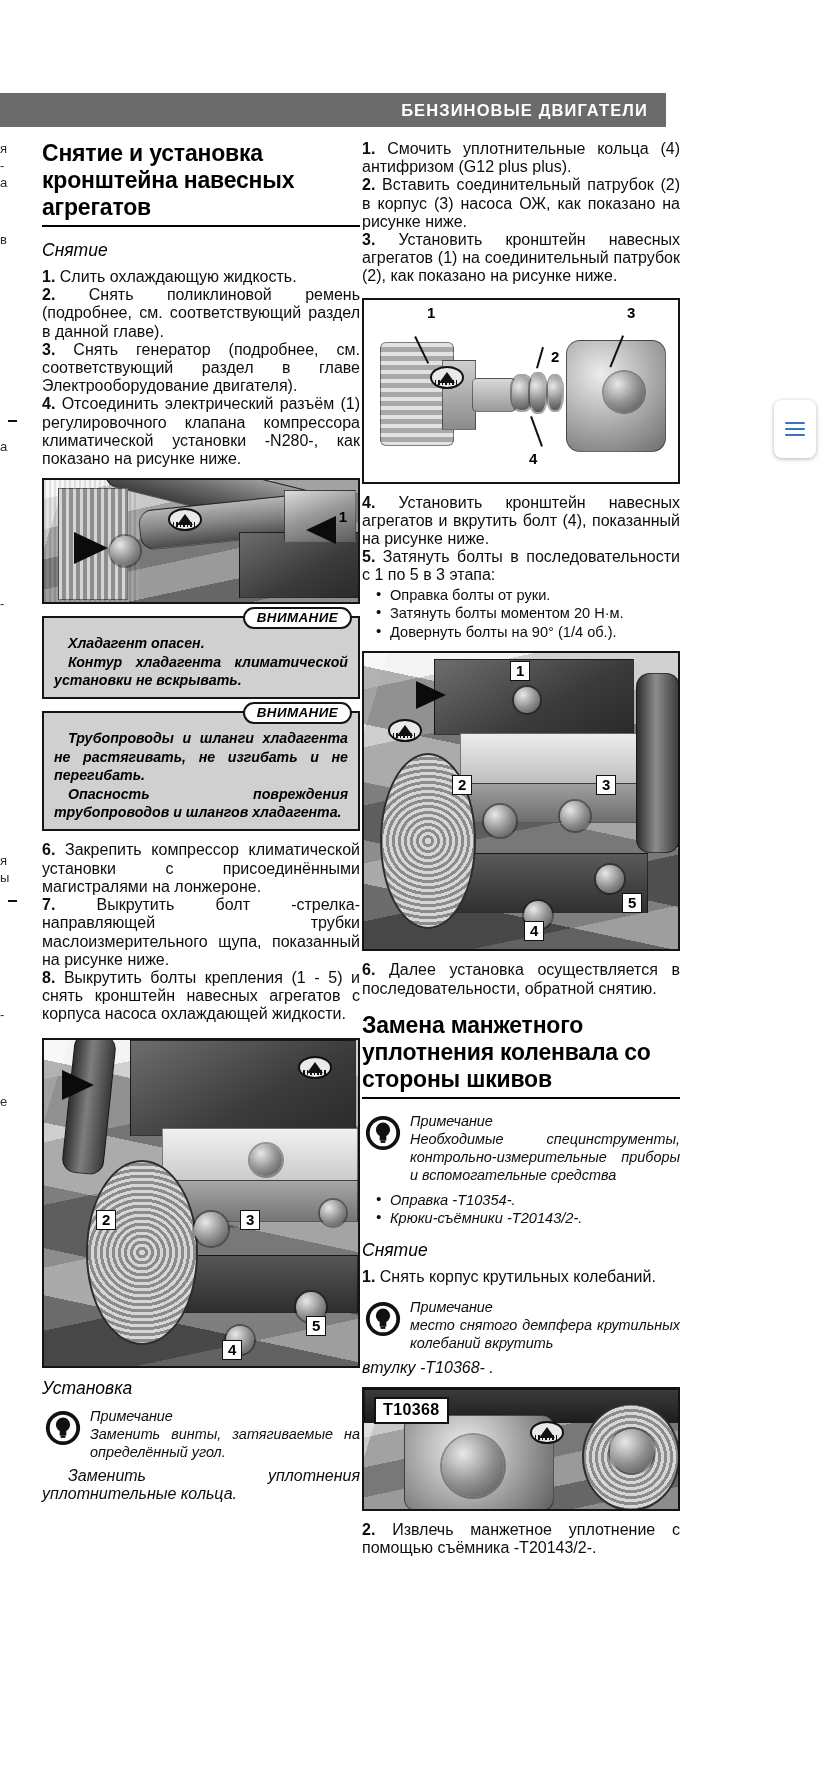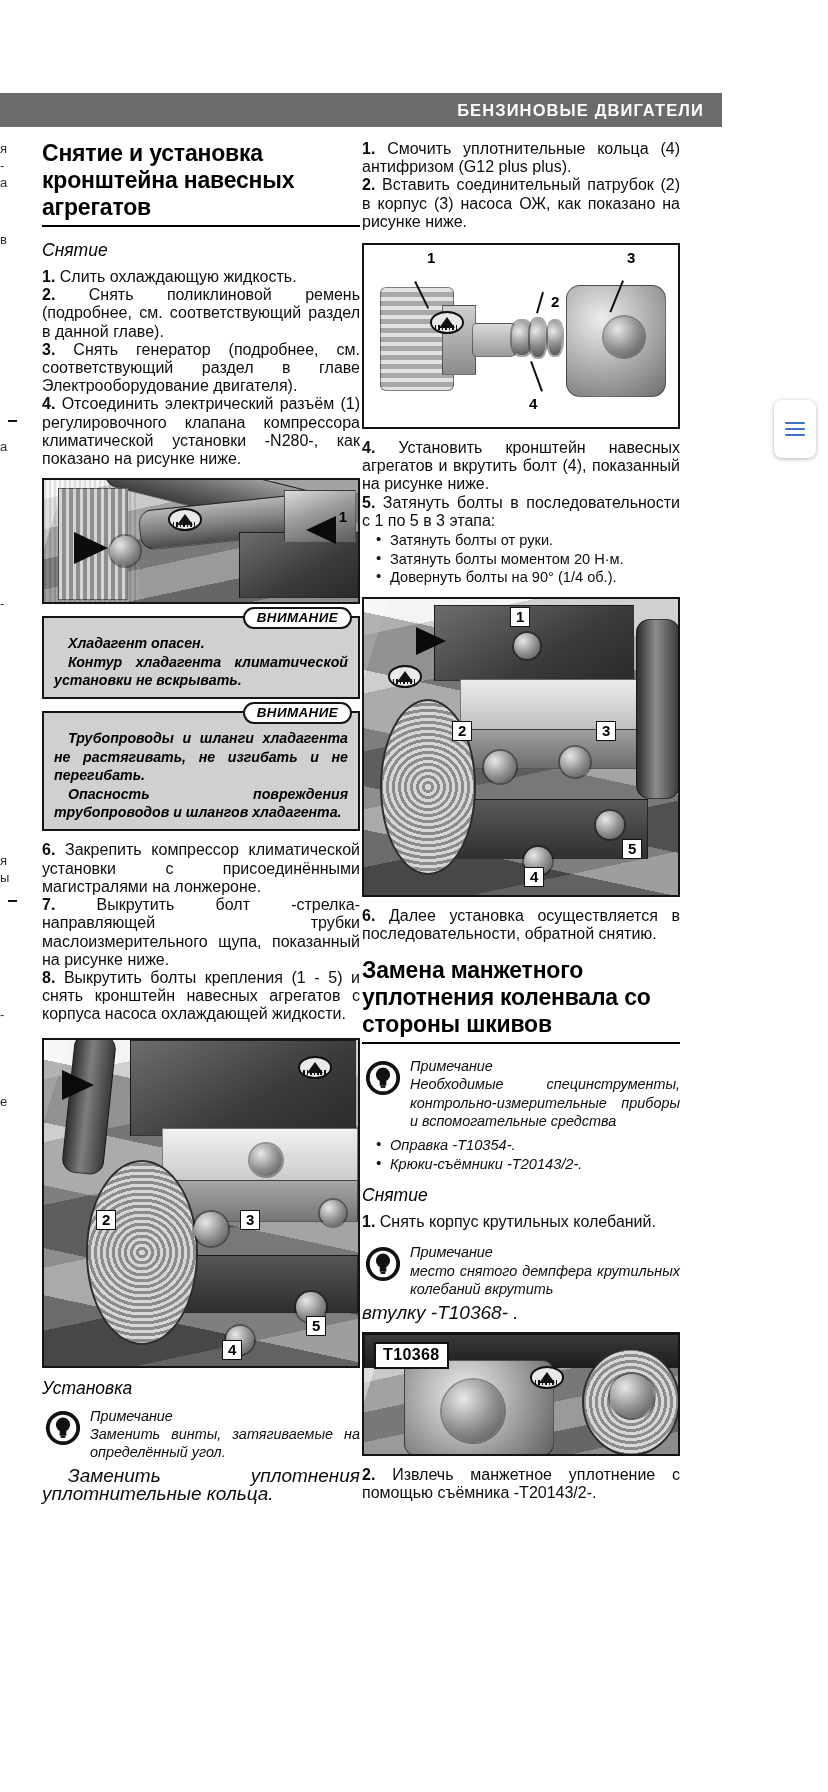--- a/index.html
+++ b/index.html
@@ -14,21 +14,21 @@
     width: 828px; height: 1792px;
     background: #ffffff;
   }
 
   
   .top-strip { position:absolute; left:0; top:0; width:828px; height:93px; background:#fff; }
 
   
   .header-band {
     position: absolute; left: 0; top: 93px;
-    width: 722px; height: 34px;
+    width: 666px; height: 34px;
     background: #6b6b6b;
     display: flex; align-items: center; justify-content: flex-end;
   }
   .header-title {
     color: #ffffff;
     font-size: 16.5px;
     font-weight: bold;
     letter-spacing: 1.1px;
     padding-right: 18px;
     white-space: nowrap;
@@ -112,21 +112,21 @@
     width: 38px; height: 38px;
   }
   .note .ntext {
     margin-left: 48px;
     font-size: 14.4px; line-height: 18.2px;
     font-style: italic; color: #0d0d0d;
     text-align: justify;
   }
   .note .ntext .nlabel { font-style: italic; }
   .note-overflow {
-    font-size: 19px; line-height: 18.2px; font-style: italic;
+    font-size: 16px; line-height: 18.2px; font-style: italic;
     color: #0d0d0d; text-align: justify;
   }
 
   
   .figure {
     position: relative;
     border: 2.5px solid #141414;
     background: #b9b9b9;
     margin: 10px 0 10px 0;
     overflow: hidden;
@@ -378,20 +378,24 @@
   <div class="col col-right">
 
     <p class="step">
       <b>1.</b>
       <span>Смочить уплотнительные кольца (4) антифризом (G12 plus plus).</span>
     </p>
     <p class="step">
       <b>2.</b>
       <span>Вставить соединительный патрубок (2) в корпус (3) насоса ОЖ, как показано на рисунке ниже.</span>
     </p>
+    <p class="step">
+      <b>3.</b>
+      <span>Установить кронштейн навесных агрегатов (1) на соединительный патрубок (2), как показано на рисунке ниже.</span>
+    </p>
 
     <div class="figure" style="height:186px;background:#ffffff;margin-top:12px">
       <div class="fig-inner" style="background:#fff">
         <div class="slab" style="left:16px;top:42px;width:74px;height:104px;background:repeating-linear-gradient(180deg,#e2e2e2 0 4px,#a8a8a8 4px 9px);border-radius:6px;"></div>
         <div class="slab" style="left:78px;top:60px;width:34px;height:70px;background:linear-gradient(180deg,#cfcfcf,#8b8b8b);"></div>
         <div class="slab" style="left:108px;top:78px;width:44px;height:34px;background:linear-gradient(180deg,#d9d9d9,#9a9a9a);border-radius:5px;"></div>
         <div class="blob" style="left:148px;top:76px;width:20px;height:34px;border-radius:40%;"></div>
         <div class="blob" style="left:166px;top:74px;width:16px;height:38px;border-radius:40%;"></div>
         <div class="blob" style="left:184px;top:76px;width:14px;height:34px;border-radius:40%;"></div>
         <div class="slab" style="left:202px;top:40px;width:100px;height:112px;background:radial-gradient(circle at 35% 30%,#ededed,#a6a6a6 55%,#6e6e6e);border-radius:14px;"></div>
@@ -413,21 +417,21 @@
     <p class="step">
       <b>4.</b>
       <span>Установить кронштейн навесных агрегатов и вкрутить болт (4), показанный на рисунке ниже.</span>
     </p>
     <p class="step">
       <b>5.</b>
       <span>Затянуть болты в последовательности с 1 по 5 в 3 этапа:</span>
     </p>
 
     <ul class="bullets">
-      <li>Затянуть болты от руки.</li>
+      <li>Оправка болты от руки.</li>
       <li>Затянуть болты моментом 20 Н·м.</li>
       <li>Довернуть болты на 90° (1/4 об.).</li>
     </ul>
 
     <div class="figure" style="height:300px;margin-top:10px">
       <div class="fig-inner">
         <div class="tex-a"></div>
         <div class="tex-b"></div>
         <div class="dark-slab" style="left:70px;top:6px;width:200px;height:76px;"></div>
         <div class="slab" style="left:96px;top:80px;width:180px;height:54px;background:linear-gradient(180deg,#ececec,#bcbcbc);"></div>

